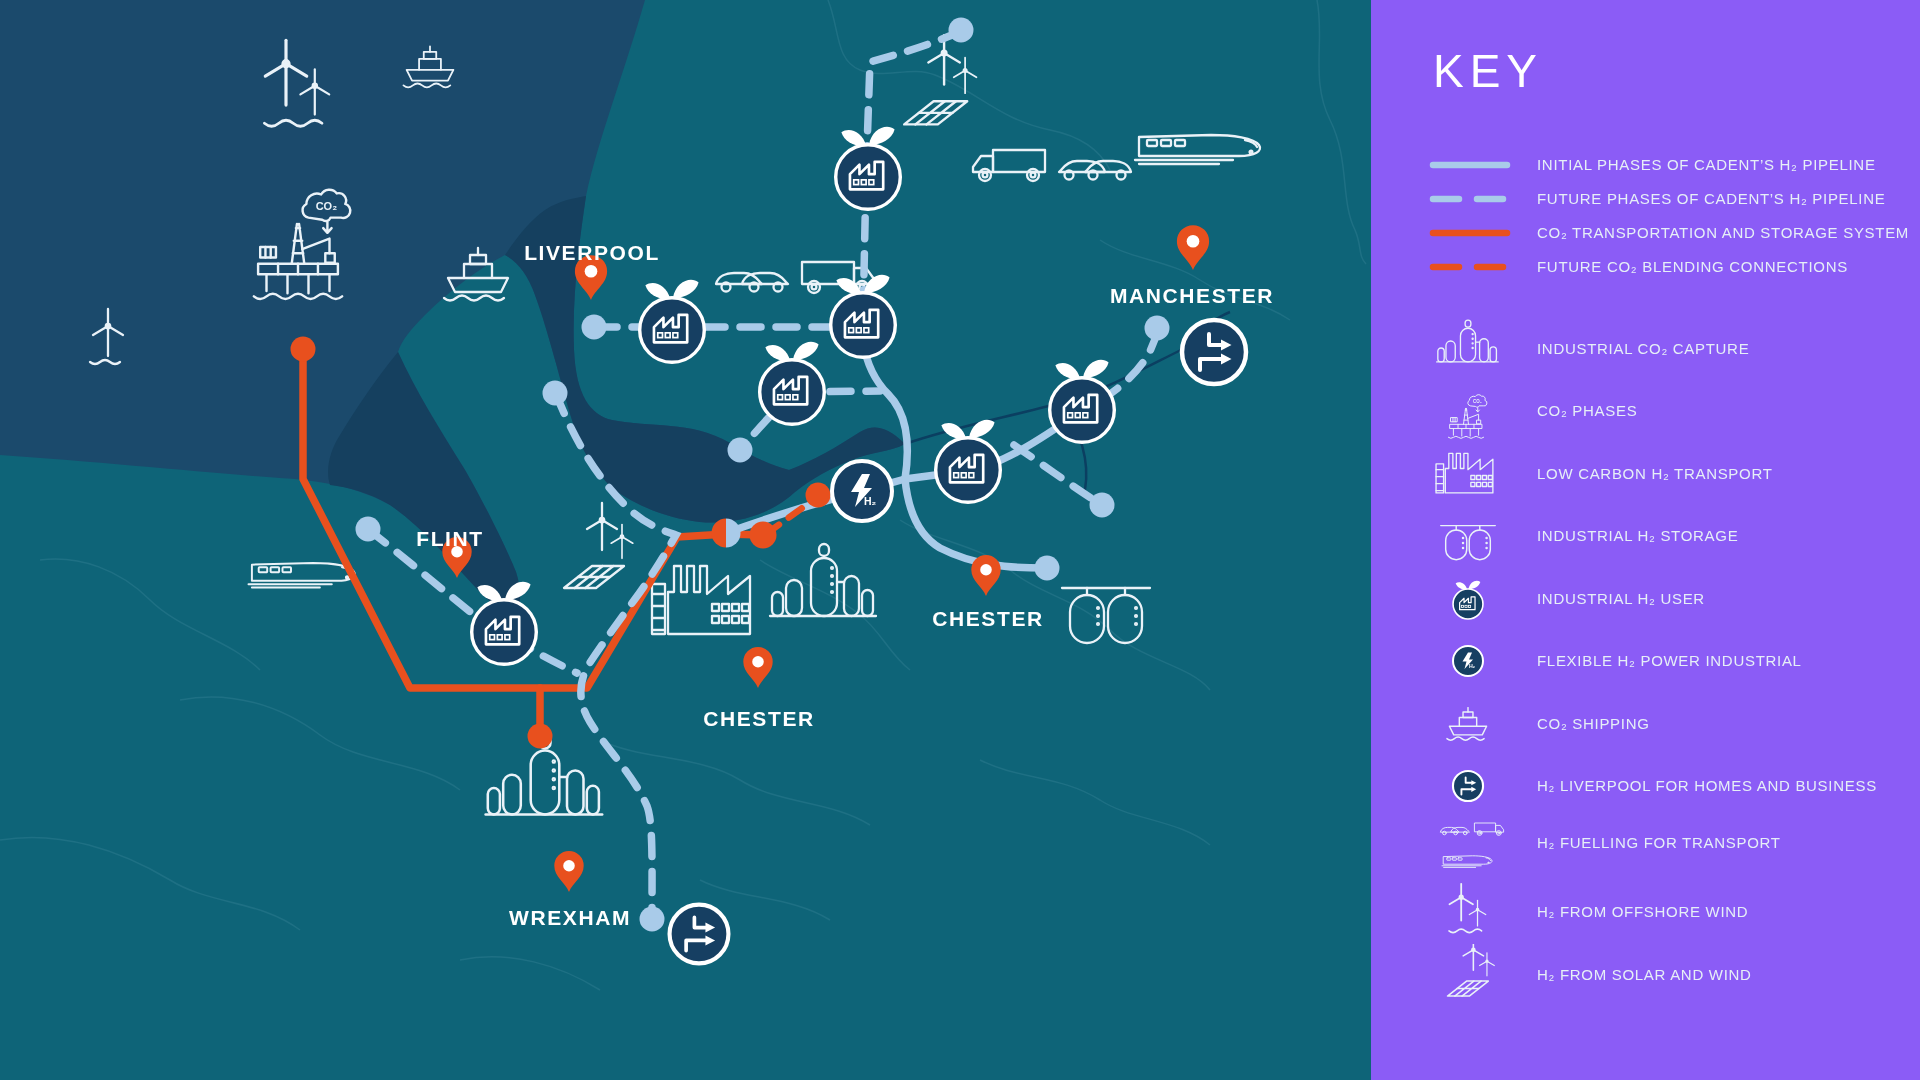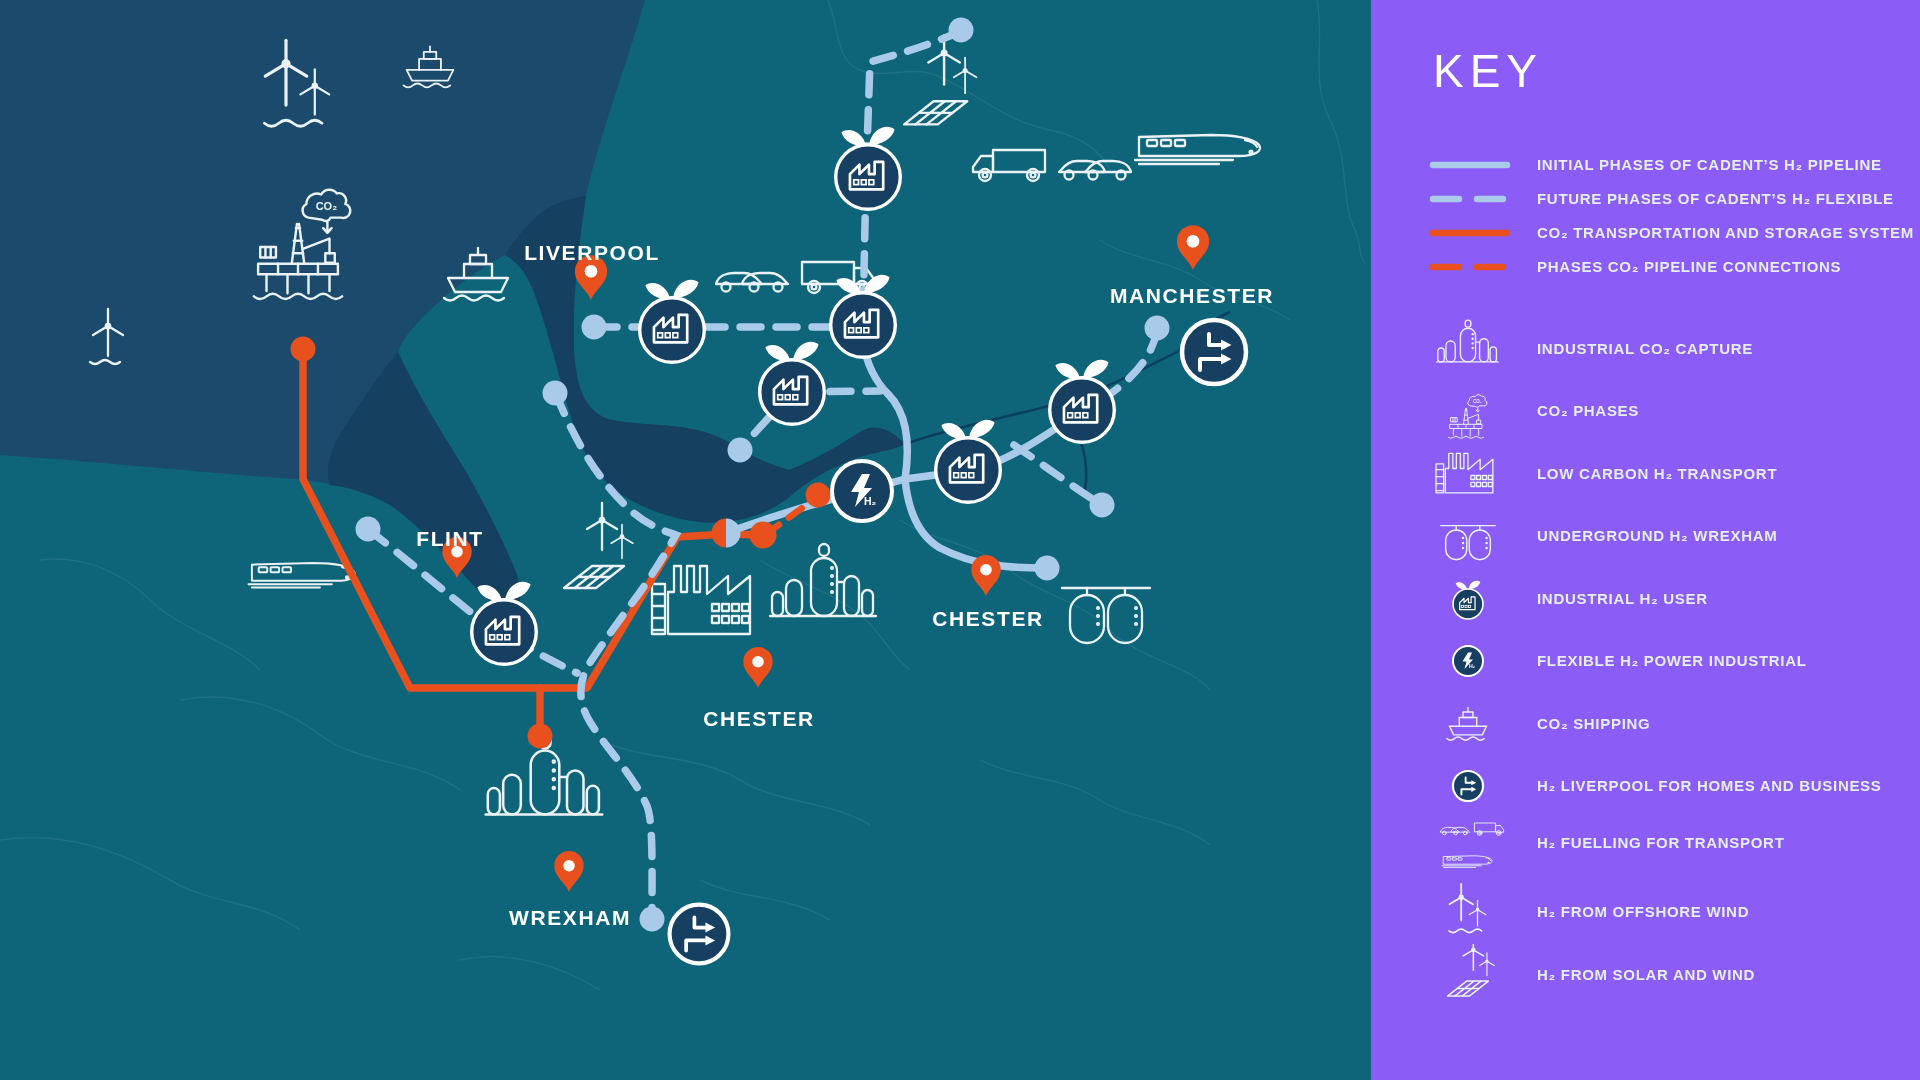--- a/index.html
+++ b/index.html
@@ -6,21 +6,21 @@
   .stage{position:relative;width:1920px;height:1080px;overflow:hidden;
          font-family:"Liberation Sans",sans-serif;background:#0E6478;}
   svg.map{position:absolute;left:0;top:0;}
   .key-panel{position:absolute;left:1371px;top:0;width:590px;height:1080px;background:#8b5cf6;}
   .key-title{position:absolute;left:62px;top:44px;margin:0;font-size:46px;font-weight:400;
              letter-spacing:6px;color:#fff;}
   .krow{position:absolute;left:0;width:549px;height:0;}
   .kswatch{position:absolute;left:57px;top:-7px;}
   .kicon{position:absolute;left:55px;top:-31px;}
   .klabel{position:absolute;left:166px;top:0;transform:translateY(-52%);
-          font-size:15px;letter-spacing:.7px;color:#E6EFF7;white-space:nowrap;font-weight:700;}
+          font-size:15px;letter-spacing:.7px;color:#E6EFF7;white-space:nowrap;font-weight:400;}
   .city-label{font-size:21px;font-weight:700;letter-spacing:1.6px;fill:#FFFFFF;}
   .outline{stroke:#EAF2F8;stroke-width:2.3;fill:none;stroke-linecap:round;stroke-linejoin:round;}
 </style>
 </head>
 <body>
 
 <div class="stage">
 
 <svg class="map" width="1920" height="1080" viewBox="0 0 1920 1080">
 
@@ -322,33 +322,33 @@
   <div class="krow" style="top:165px">
     <svg class="kswatch" width="84" height="14">
       <line x1="5" y1="7" x2="79" y2="7" stroke="#A9CBE9" stroke-width="6.5" stroke-linecap="round"></line>
     </svg>
     <div class="klabel">INITIAL PHASES OF CADENT’S H₂ PIPELINE</div>
   </div>
   <div class="krow" style="top:199px">
     <svg class="kswatch" width="84" height="14">
       <line x1="5" y1="7" x2="79" y2="7" stroke="#A9CBE9" stroke-width="6.5" stroke-linecap="round" stroke-dasharray="26 18"></line>
     </svg>
-    <div class="klabel">FUTURE PHASES OF CADENT’S H₂ FLEXIBLE</div>
+    <div class="klabel">FUTURE PHASES OF CADENT’S H₂ PIPELINE</div>
   </div>
   <div class="krow" style="top:233px">
     <svg class="kswatch" width="84" height="14">
       <line x1="5" y1="7" x2="79" y2="7" stroke="#E8501E" stroke-width="6.5" stroke-linecap="round"></line>
     </svg>
     <div class="klabel">CO₂ TRANSPORTATION AND STORAGE SYSTEM</div>
   </div>
   <div class="krow" style="top:267px">
     <svg class="kswatch" width="84" height="14">
       <line x1="5" y1="7" x2="79" y2="7" stroke="#E8501E" stroke-width="6.5" stroke-linecap="round" stroke-dasharray="26 18"></line>
     </svg>
-    <div class="klabel">PHASES CO₂ PIPELINE CONNECTIONS</div>
+    <div class="klabel">FUTURE CO₂ BLENDING CONNECTIONS</div>
   </div>
 
   <div class="krow" style="top:349px">
     <svg class="kicon" width="84" height="62" viewBox="-42 -31 84 62">
       <use href="#g-refinery" transform="translate(0,-1) scale(0.58)"></use>
     </svg>
     <div class="klabel">INDUSTRIAL CO₂ CAPTURE</div>
   </div>
   <div class="krow" style="top:411px">
     <svg class="kicon" width="84" height="62" viewBox="-42 -31 84 62">
@@ -359,21 +359,21 @@
   <div class="krow" style="top:474px">
     <svg class="kicon" width="84" height="62" viewBox="-42 -31 84 62">
       <use href="#g-bigfactory" transform="translate(4,-2) scale(0.58)"></use>
     </svg>
     <div class="klabel">LOW CARBON H₂ TRANSPORT</div>
   </div>
   <div class="krow" style="top:536px">
     <svg class="kicon" width="84" height="62" viewBox="-42 -31 84 62">
       <use href="#g-tanksunder" transform="translate(0,2) scale(0.62)"></use>
     </svg>
-    <div class="klabel">UNDERGROUND H₂ WREXHAM</div>
+    <div class="klabel">INDUSTRIAL H₂ STORAGE</div>
   </div>
   <div class="krow" style="top:599px">
     <svg class="kicon" width="84" height="62" viewBox="-42 -31 84 62">
       <use href="#g-apple-factory" transform="translate(0,5) scale(0.44)"></use>
     </svg>
     <div class="klabel">INDUSTRIAL H₂ USER</div>
   </div>
   <div class="krow" style="top:661px">
     <svg class="kicon" width="84" height="62" viewBox="-42 -31 84 62">
       <use href="#g-h2power" transform="scale(0.5)"></use>

